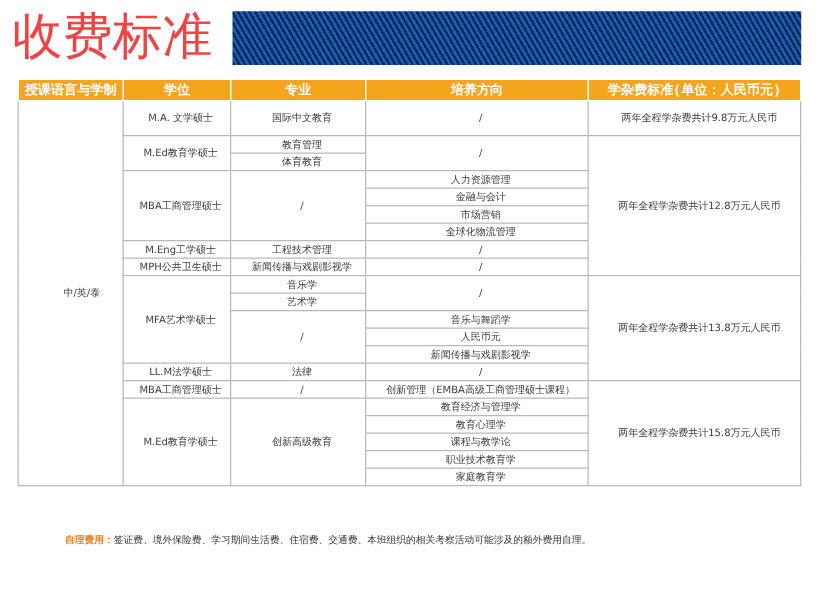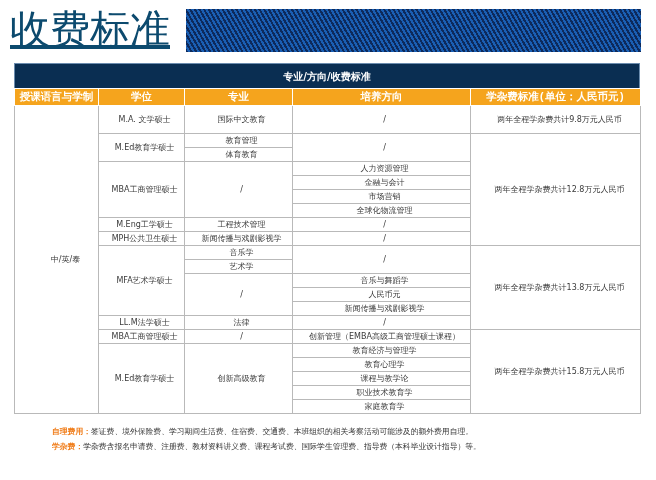--- a/index.html
+++ b/index.html
@@ -1,22 +1,22 @@
 <!DOCTYPE html>
 <html><head>
 <meta charset="utf-8">
 <style>
   * { box-sizing: border-box; margin: 0; padding: 0; }
   html, body { width: 656px; height: 480px; background: #ffffff; overflow: hidden; }
   body { position: relative; font-family: "DejaVu Sans", "Liberation Sans", sans-serif; color: #333; }
 
   .title {
     position: absolute; left: 10px; top: 4px; height: 50px;
-    font-size: 40px; line-height: 50px; color: #0c4a6e; font-weight: 400;
-    letter-spacing: 0px; white-space: nowrap; text-decoration: underline;
+    font-size: 40px; line-height: 50px; color: #ef4444; font-weight: 400;
+    letter-spacing: 0px; white-space: nowrap;
   }
   .banner {
     position: absolute; left: 186px; top: 9px; width: 455px; height: 43px;
     background: repeating-linear-gradient(60deg, #0d2a5c 0px, #0d2a5c 2px, #1a5fb4 2px, #1a5fb4 4px);
   }
 
   .table-wrap { position: absolute; left: 14px; top: 63px; width: 626px; }
   .main-header {
     height: 25px; background: #0a2e52; color: #fff; font-size: 10px; font-weight: bold;
     text-align: center; line-height: 25px; border: 1px solid #6b8cae; border-bottom: none;
@@ -36,21 +36,20 @@
   .notes { position: absolute; left: 52px; top: 425px; font-size: 7.8px; color: #333; line-height: 14.5px; }
   .note-label { color: #f07d1a; font-weight: bold; }
 </style>
 </head>
 <body>
 
 <div class="title">收费标准</div>
 <div class="banner"></div>
 
 <div class="table-wrap">
-  <div class="main-header">专业/方向/收费标准</div>
   <table>
     <colgroup>
       <col style="width:84px">
         <col style="width:86px">
         <col style="width:108px">
         <col style="width:178px">
         <col style="width:170px">
     </colgroup>
     <thead>
       <tr>
@@ -159,16 +158,13 @@
         <td>家庭教育学</td>
       </tr>
     </tbody>
   </table>
 </div>
 
 <div class="notes">
   <div>
     <span class="note-label">自理费用：</span><span>签证费、境外保险费、学习期间生活费、住宿费、交通费、本班组织的相关考察活动可能涉及的额外费用自理。</span>
   </div>
-  <div>
-    <span class="note-label">学杂费：</span><span>学杂费含报名申请费、注册费、教材资料讲义费、课程考试费、国际学生管理费、指导费（本科毕业设计指导）等。</span>
-  </div>
 </div>
 
 </body></html>

